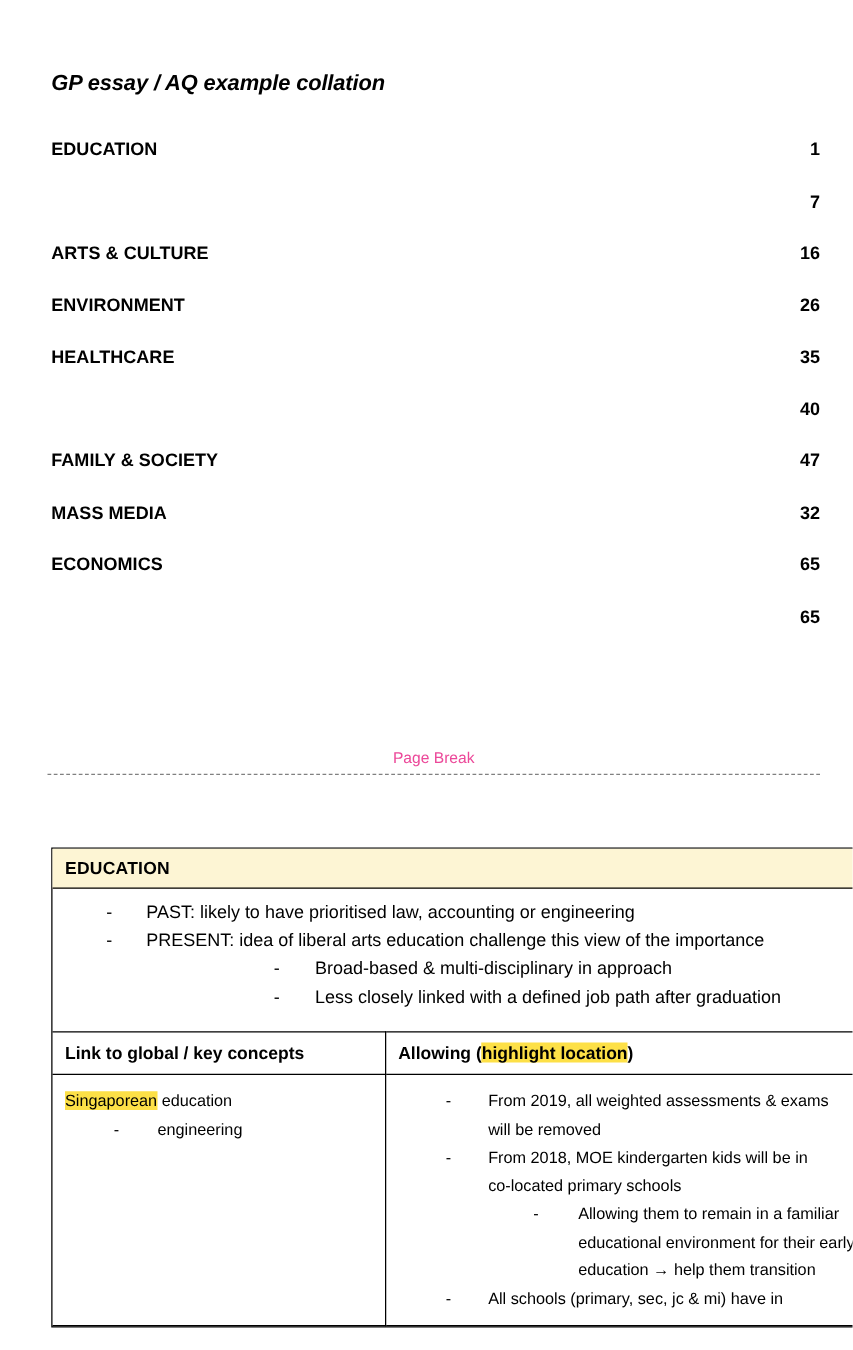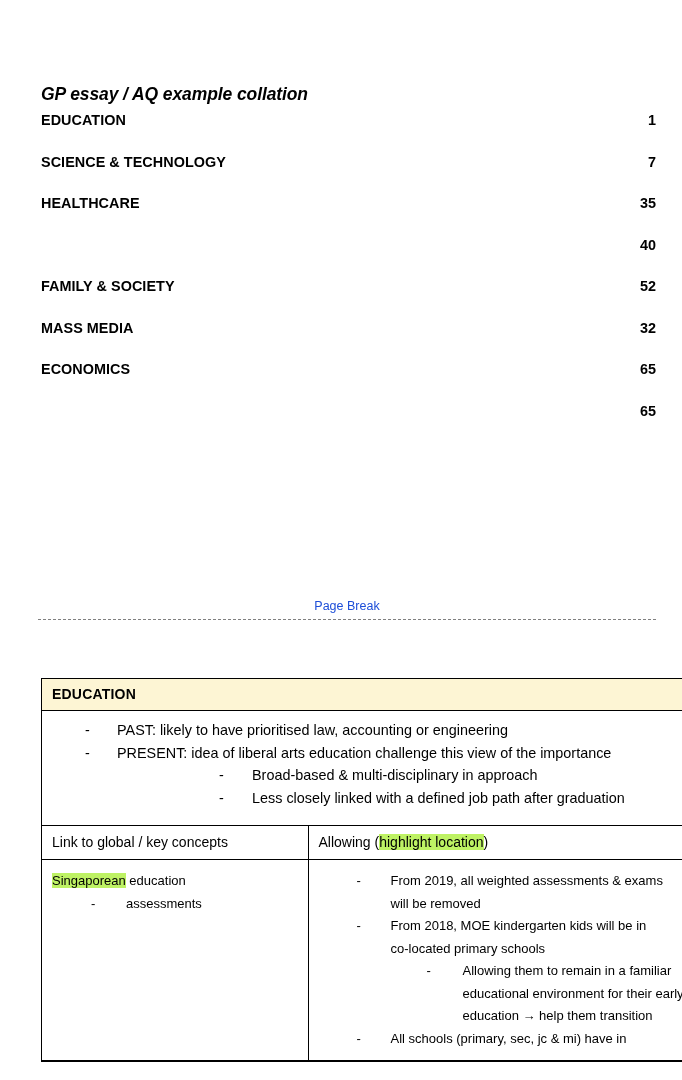--- a/index.html
+++ b/index.html
@@ -28,21 +28,20 @@
   
   .doc-title {
     position: absolute;
     left: 41px;
     top: 56px;
     font-size: 17.5px;
     font-weight: bold;
     font-style: italic;
     letter-spacing: -0.1px;
     white-space: nowrap;
-    margin-top: 28px;
   }
 
   
   .toc {
     position: absolute;
     left: 41px;
     top: 112px;
     width: 615px;
   }
   .toc-row {
@@ -70,21 +69,21 @@
   
   .page-break-wrap {
     position: absolute;
     left: 38px;
     top: 598px;
     width: 618px;
   }
   .page-break-label {
     text-align: center;
     font-size: 12.5px;
-    color: #1d4ed8;
+    color: #ec4899;
     line-height: 16px;
   }
   .page-break-line {
     margin-top: 5px;
     border-top: 1.6px dashed #808080;
     height: 0;
   }
 
   
   .section-box {
@@ -144,30 +143,30 @@
     border: 1.7px solid #000000;
     border-left: none;
     vertical-align: top;
     text-align: left;
     padding: 0;
   }
   .kv-table th:first-child,
   .kv-table td:first-child { border-left: none; }
   .kv-table th {
     font-size: 14px;
-    font-weight: normal;
+    font-weight: bold;
     padding: 8px 6px 9px 10px;
   }
   .kv-table td {
     font-size: 13px;
     padding: 10px 6px 10px 10px;
     line-height: 22.5px;
   }
   .hl {
-    background: #bef264;
+    background: #fde047;
   }
 
   .cellline {
     white-space: nowrap;
   }
   
   .cbullet {
     position: relative;
     white-space: nowrap;
   }
@@ -193,33 +192,40 @@
 <div class="page">
 
   <div class="doc-title">GP essay / AQ example collation</div>
 
   <div class="toc">
     <div class="toc-row">
       <span class="toc-label">EDUCATION</span>
       <span class="toc-page">1</span>
     </div>
     <div class="toc-row">
-      <span class="toc-label">SCIENCE &amp; TECHNOLOGY</span>
       <span class="toc-page">7</span>
+    </div>
+    <div class="toc-row">
+      <span class="toc-label">ARTS &amp; CULTURE</span>
+      <span class="toc-page">16</span>
+    </div>
+    <div class="toc-row">
+      <span class="toc-label">ENVIRONMENT</span>
+      <span class="toc-page">26</span>
     </div>
     <div class="toc-row">
       <span class="toc-label">HEALTHCARE</span>
       <span class="toc-page">35</span>
     </div>
     <div class="toc-row">
       <span class="toc-page">40</span>
     </div>
     <div class="toc-row">
       <span class="toc-label">FAMILY &amp; SOCIETY</span>
-      <span class="toc-page">52</span>
+      <span class="toc-page">47</span>
     </div>
     <div class="toc-row">
       <span class="toc-label">MASS MEDIA</span>
       <span class="toc-page">32</span>
     </div>
     <div class="toc-row">
       <span class="toc-label">ECONOMICS</span>
       <span class="toc-page">65</span>
     </div>
     <div class="toc-row">
@@ -271,21 +277,21 @@
         </tr>
       </thead>
       <tbody>
         <tr>
           <td>
             <div class="cellline">
               <span class="hl">Singaporean</span><span> education</span>
             </div>
             <div class="lcell-sub">
               <span class="dash">-</span>
-              <span>assessments</span>
+              <span>engineering</span>
             </div>
           </td>
           <td>
 
             <div class="cbullet cb1">
               <span class="dash">-</span>
               <span class="cont">From 2019, all weighted assessments &amp; exams</span>
               <span class="cont">will be removed</span>
             </div>
 

